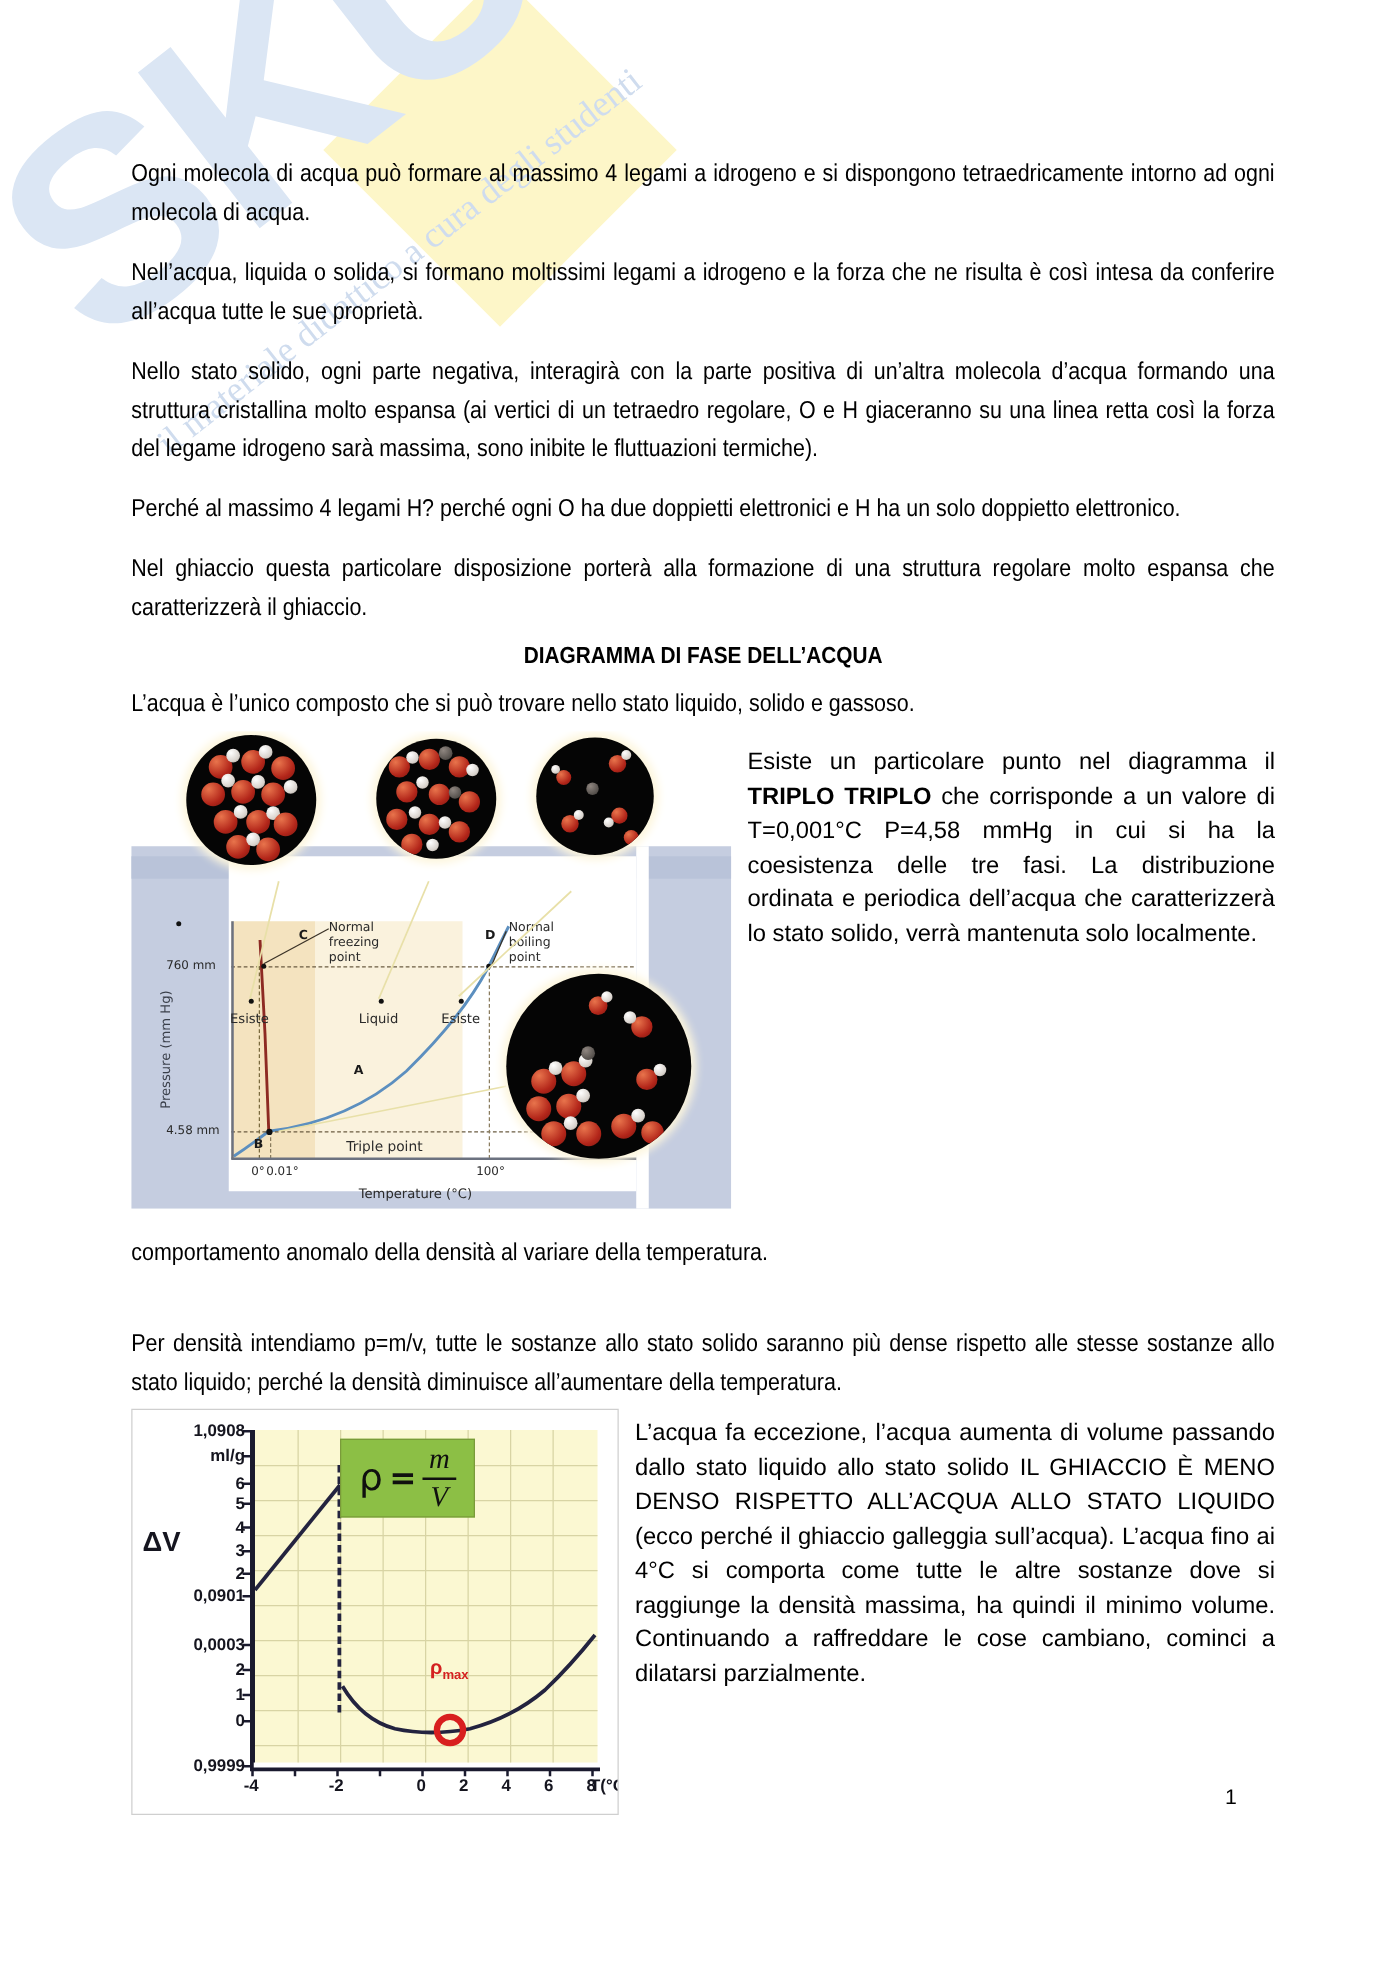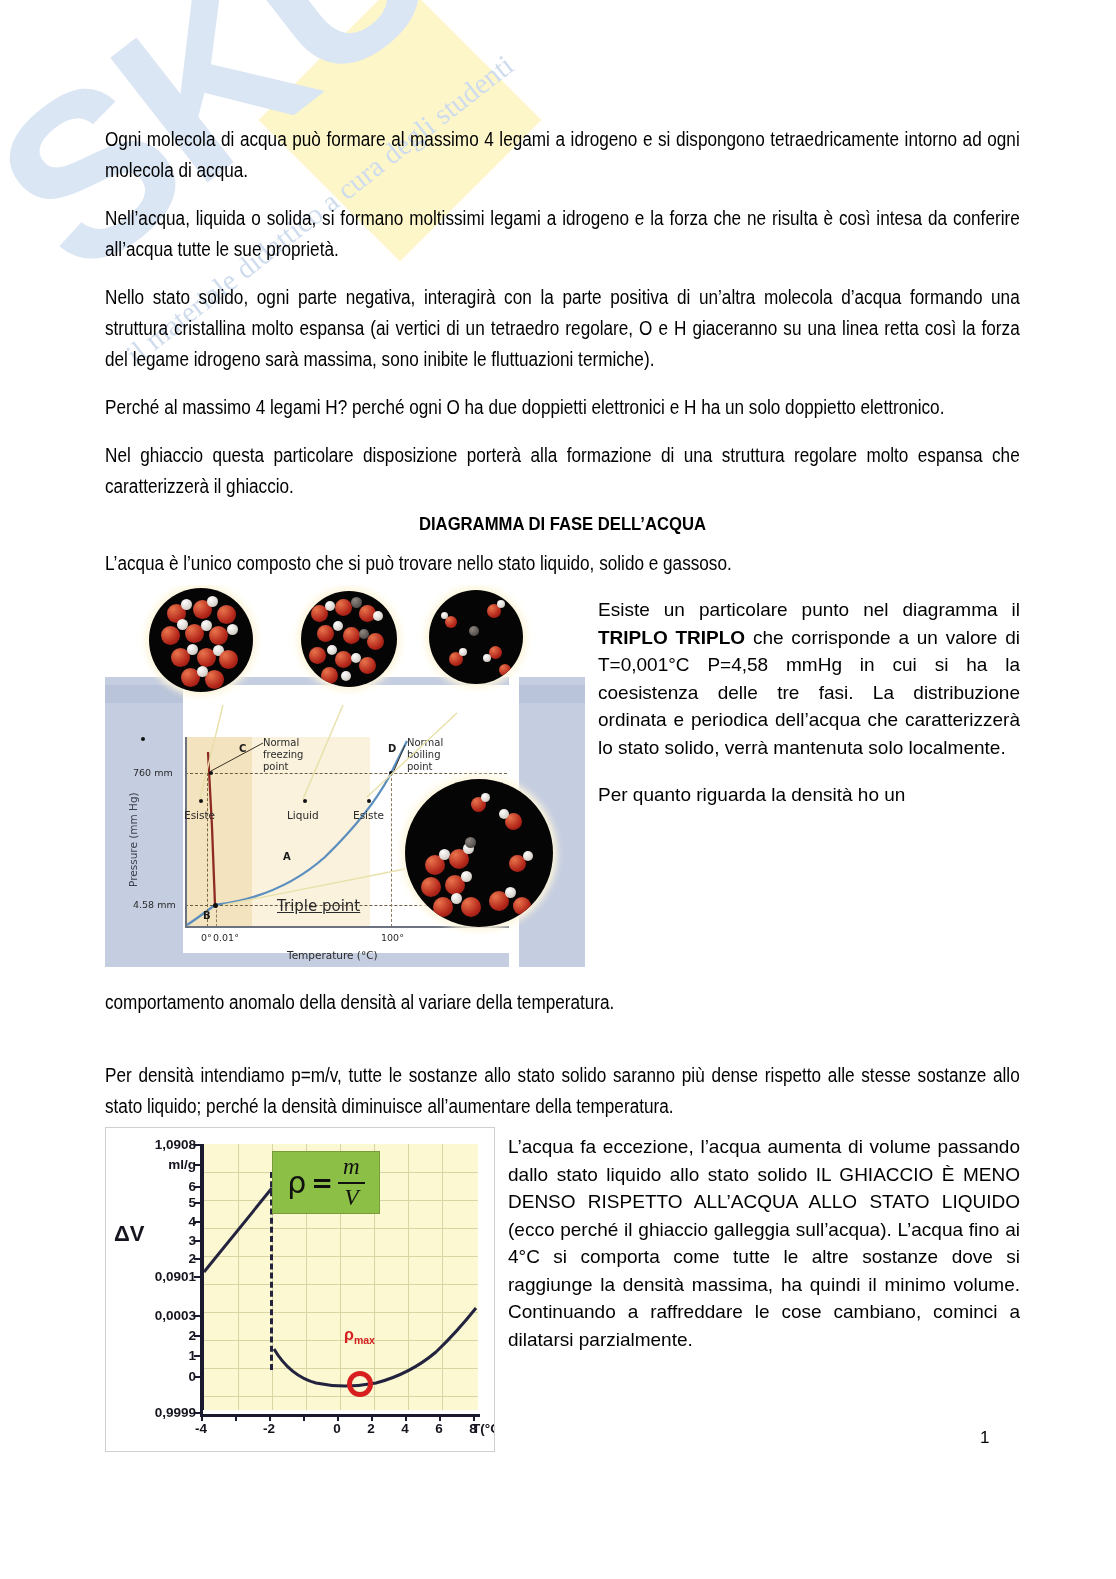--- a/index.html
+++ b/index.html
@@ -473,21 +473,21 @@
       <div class="pf-label" style="left:182px; top:224px; font-size:10.5px;">Liquid</div>
       <div class="pf-label" style="left:248px; top:224px; font-size:10.5px;">Esiste</div>
 
       <div class="pf-label-b" style="left:134px; top:158px;">C</div>
       <div class="pf-label-b" style="left:283px; top:158px;">D</div>
       <div class="pf-label-b" style="left:178px; top:266px;">A</div>
       <div class="pf-label-b" style="left:98px; top:325px;">B</div>
 
       <div class="pf-label" style="left:158px; top:152px; line-height:12px; width:50px; white-space:normal; font-size:10px;">Normal freezing point</div>
       <div class="pf-label" style="left:302px; top:152px; line-height:12px; width:50px; white-space:normal; font-size:10px;">Normal boiling point</div>
-      <div class="pf-label" style="left:172px; top:312px; font-size:15px;text-decoration:underline;">Triple point</div>
+      <div class="pf-label" style="left:172px; top:326px; font-size:11px;">Triple point</div>
 
       <svg width="480" height="382" style="position:absolute;left:0;top:0;pointer-events:none;">
         <line x1="158" y1="158" x2="106" y2="186" stroke="#3a3226" stroke-width="1"></line>
         <line x1="300" y1="160" x2="288" y2="188" stroke="#3a3226" stroke-width="1"></line>
 
         <line x1="95" y1="214" x2="118" y2="120" stroke="#e8e0a8" stroke-width="1.4"></line>
         <line x1="198" y1="214" x2="238" y2="120" stroke="#e8e0a8" stroke-width="1.4"></line>
         <line x1="262" y1="212" x2="352" y2="128" stroke="#e8e0a8" stroke-width="1.4"></line>
         <line x1="118" y1="320" x2="300" y2="284" stroke="#e8e0a8" stroke-width="1.4"></line>
       </svg>
@@ -567,21 +567,20 @@
         <div class="mol" style="left:66px;top:18px;width:15px;height:15px;"></div>
         <div class="molh" style="left:76px;top:14px;width:9px;height:9px;"></div>
         <div class="molg" style="left:60px;top:58px;width:11px;height:11px;"></div>
         <div class="mol" style="left:104px;top:76px;width:17px;height:17px;"></div>
         <div class="molh" style="left:118px;top:72px;width:10px;height:10px;"></div>
       </div>
     </div>
 
     <div class="rcol" style="left:598px; top:596px; width:422px;">
       <p><span>Esiste un particolare punto nel diagramma il </span><b class="punto">TRIPLO TRIPLO</b><span> che corrisponde a un valore di T=0,001°C P=4,58 mmHg in cui si ha la coesistenza delle tre fasi. La distribuzione ordinata e periodica dell’acqua che caratterizzerà lo stato solido, verrà mantenuta solo localmente.</span></p>
-      <p style="margin-top:20px;">Per quanto riguarda la densità ho un</p>
     </div>
 
     <div class="lead-line" style="top:991px;">comportamento anomalo della densità al variare della temperatura.</div>
 
     <div class="body-col" style="top:1060px;">
       <p class="narrow">Per densità intendiamo p=m/v, tutte le sostanze allo stato solido saranno più dense rispetto alle stesse sostanze allo stato liquido; perché la densità diminuisce all’aumentare della temperatura.</p>
     </div>
 
     <div class="denschart">
 

